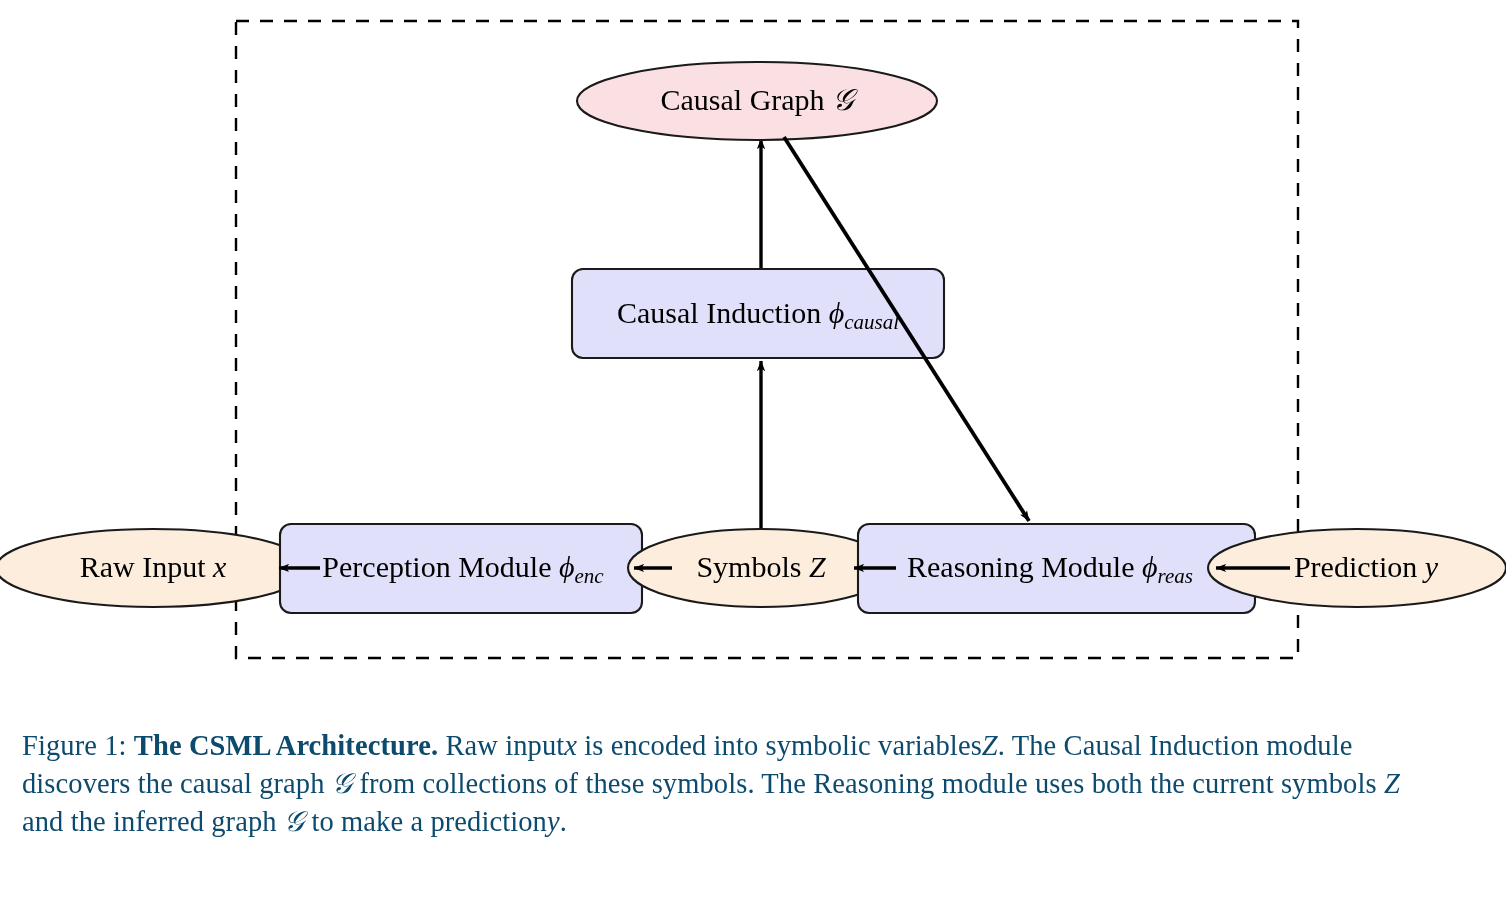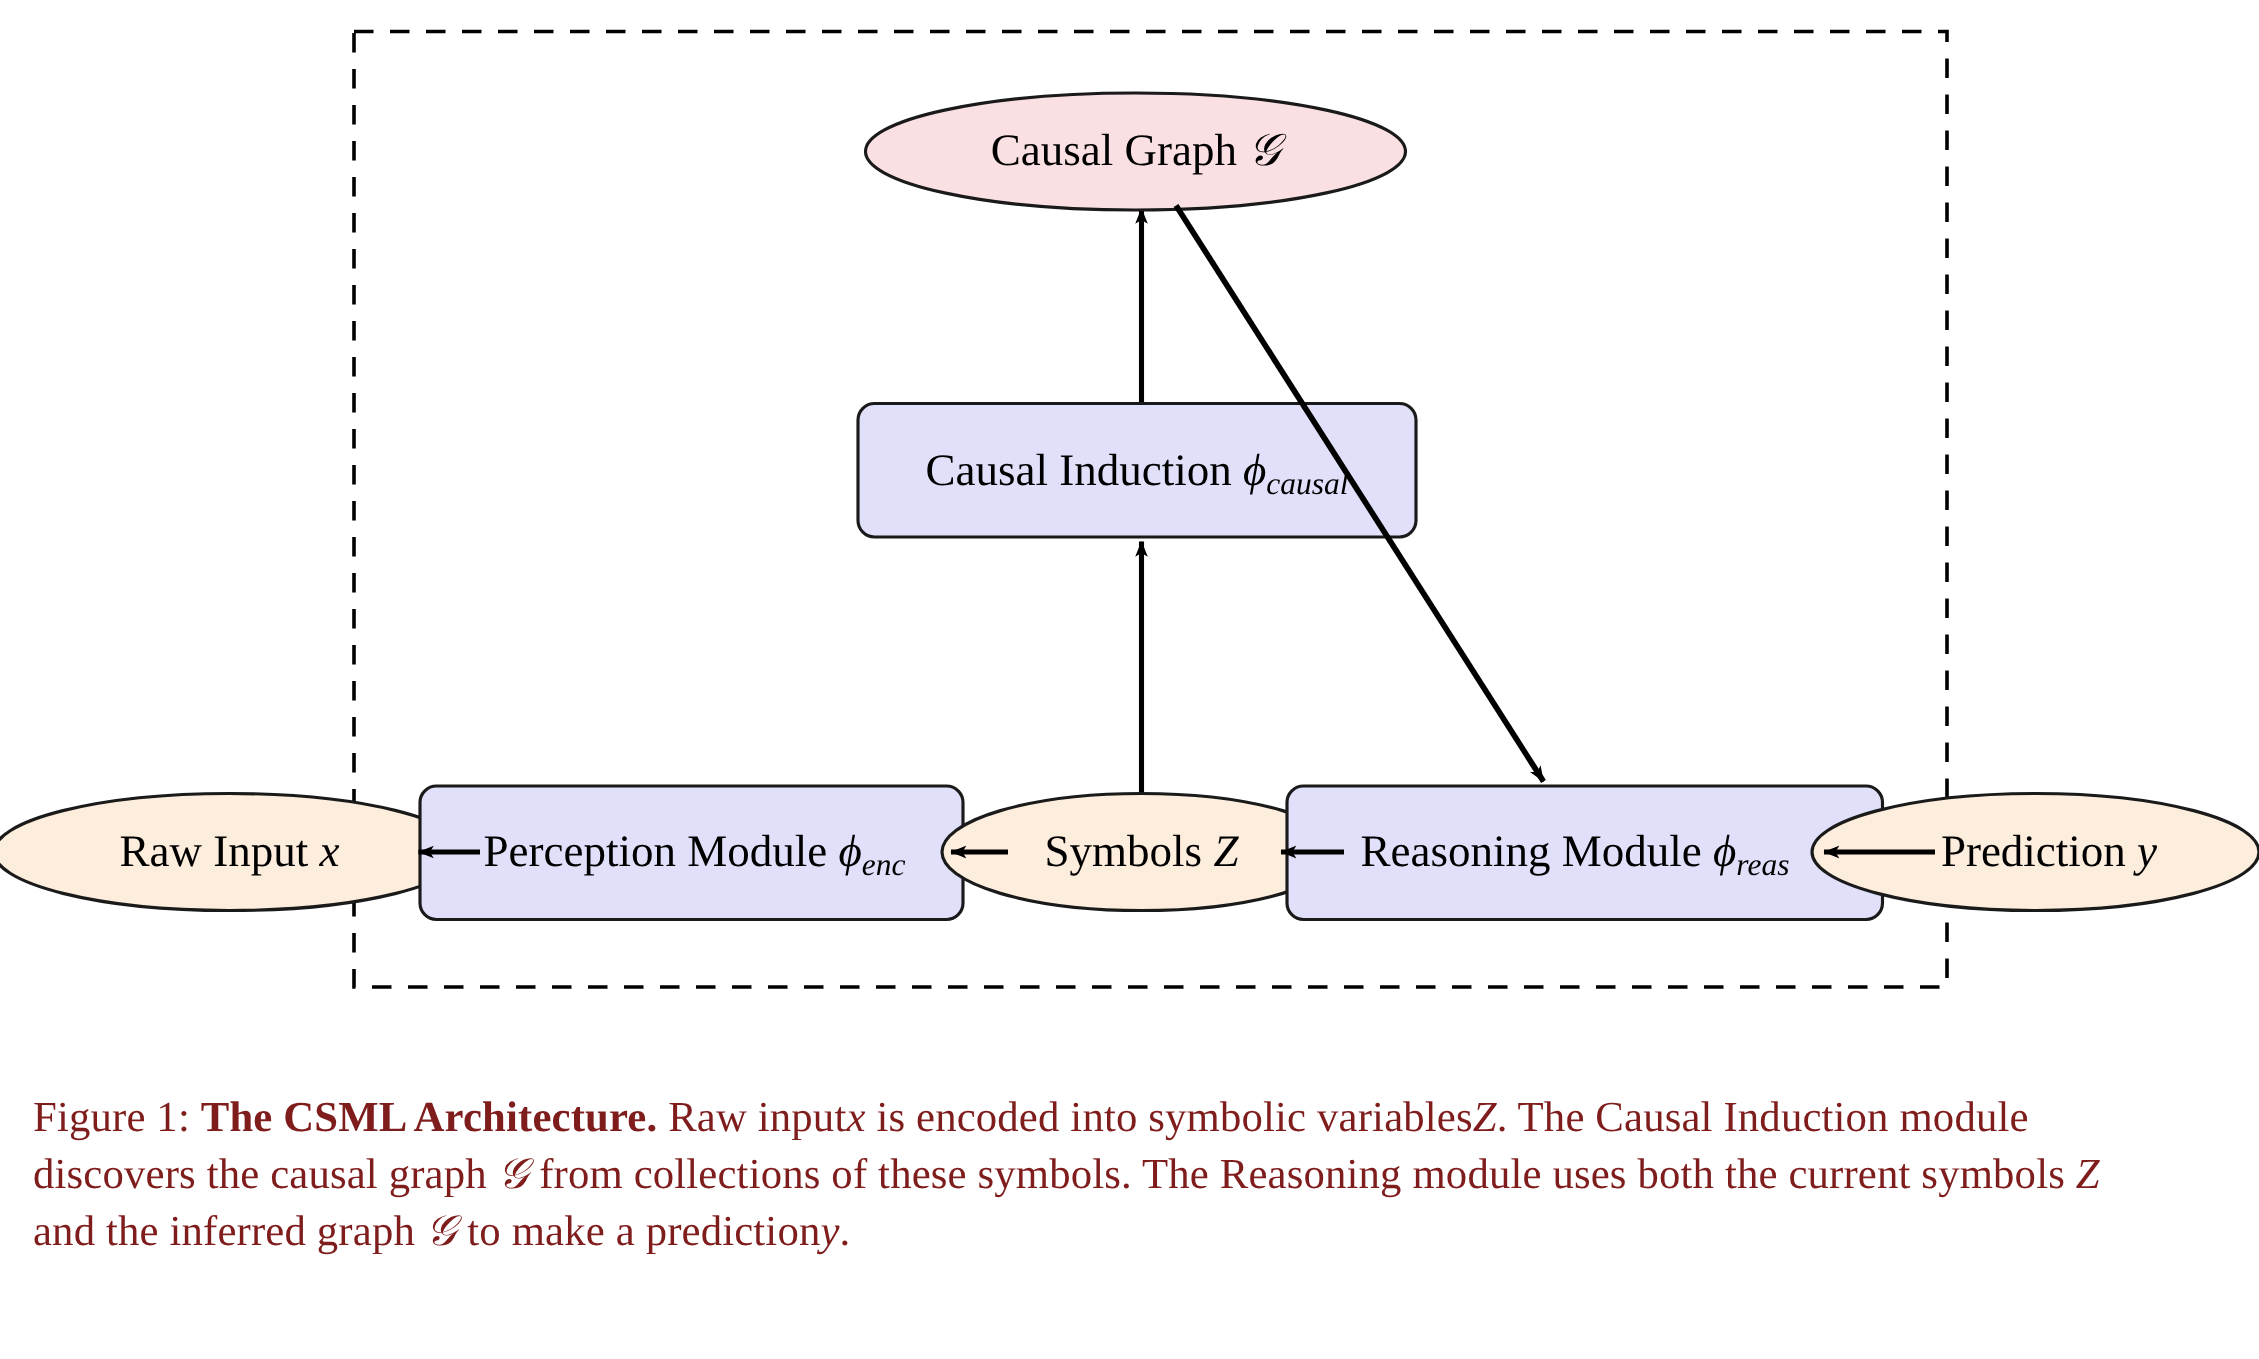--- a/index.html
+++ b/index.html
@@ -45,21 +45,21 @@
     font-style: italic;
   }
   #caption {
     position: absolute;
     left: 22px;
     top: 727px;
     width: 1400px;
     font-family: "Liberation Serif", "DejaVu Serif", serif;
     font-size: 28.5px;
     line-height: 38px;
-    color: #7f1d1d;
+    color: #0c4a6e;
     text-align: left;
     letter-spacing: 0.1px;
   }
   #caption .cap-bold {
     font-weight: bold;
   }
   #caption .cap-math {
     font-style: italic;
   }
   #caption .cap-cal {

